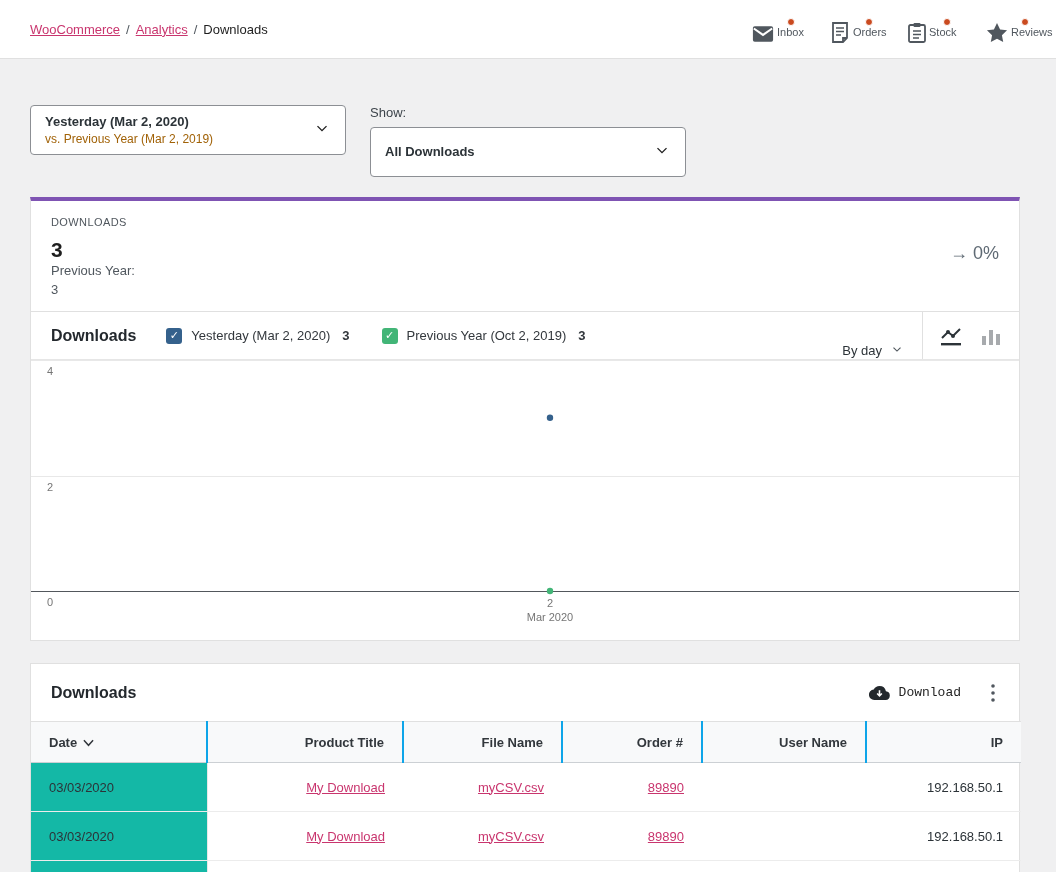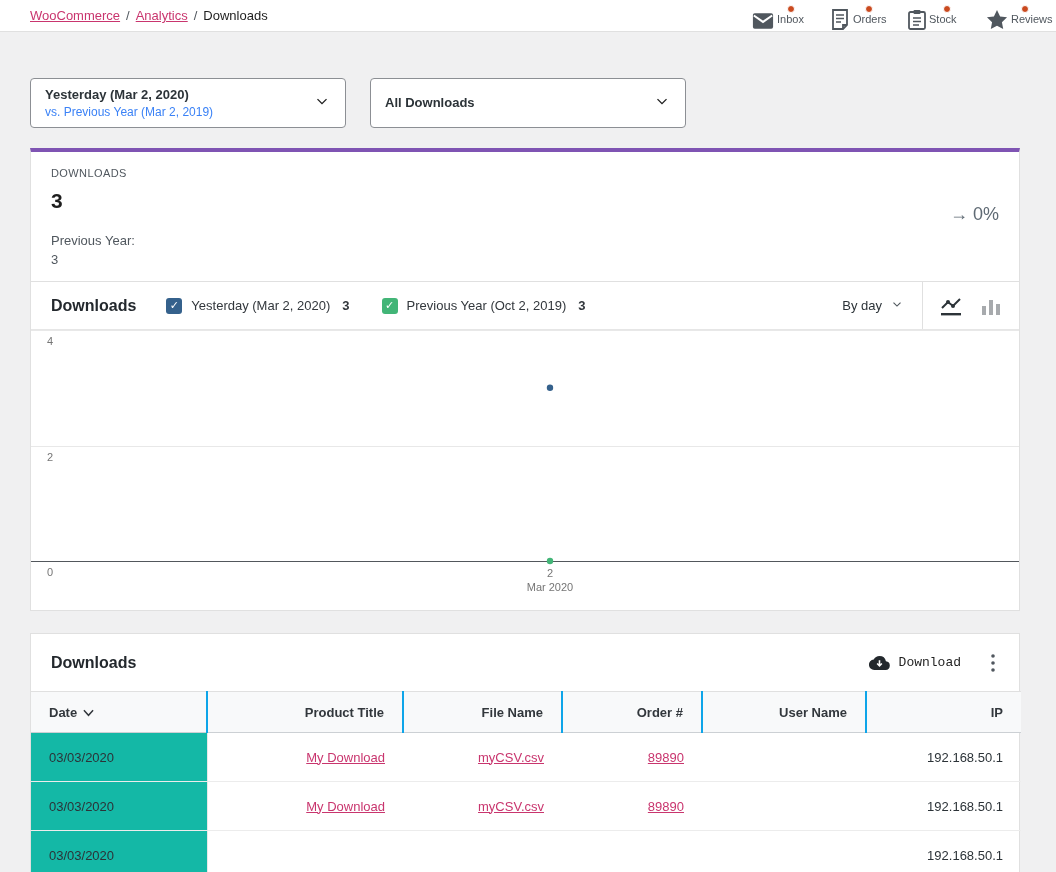--- a/index.html
+++ b/index.html
@@ -2,60 +2,60 @@
 <html style="--accent: #7f54b3; --link: #c9356e; --badge: #ca4a1f; --series-current: #35618c; --series-previous: #42b577;"><head>
 <meta charset="utf-8">
 <style>
   :root{
     --accent:#7f54b3; --link:#c9356e; --badge:#ca4a1f;
     --series-current:#35618c; --series-previous:#42b577;
   }
   *{margin:0;padding:0;box-sizing:border-box;}
   body{width:1056px;height:872px;overflow:hidden;background:#f0f0f1;
        font-family:"Liberation Sans",sans-serif;color:#2c3338;}
-  .topbar{height:32px;background:#fff;border-bottom:1px solid #e0e0e0;
+  .topbar{height:59px;background:#fff;border-bottom:1px solid #e0e0e0;
           display:flex;align-items:center;justify-content:space-between;
           padding:0 14px 0 30px;}
   .breadcrumb{font-size:13px;color:#50575e;display:flex;gap:6px;align-items:center;}
   .crumb-link{color:var(--link);text-decoration:underline;cursor:pointer;}
   .crumb-current{color:#1e1e1e;}
   .activity{display:flex;gap:22px;}
   .activity-item{display:flex;flex-direction:row;align-items:center;gap:3px;
                  width:56px;position:relative;cursor:pointer;padding-top:6px;}
   .activity-item .alabel{font-size:11px;color:#50575e;}
   .badge-dot{position:absolute;top:3px;right:13px;width:8px;height:8px;border-radius:50%;
              background:var(--badge);border:1.5px solid #fff;}
   .aicon{height:22px;display:flex;align-items:flex-end;}
 
   .filters{margin:46px 30px 0;display:flex;gap:24px;}
   .filter-label{font-size:13px;color:#3c434a;margin-bottom:7px;display:block;}
   .select{width:316px;height:50px;background:#fff;border:1px solid #8c8f94;border-radius:4px;
           display:flex;align-items:center;justify-content:space-between;padding:0 14px;cursor:pointer;}
   .sel-primary{font-size:13px;font-weight:bold;color:#2c3338;line-height:1.35;}
-  .sel-secondary{font-size:12px;color:#3b82f6;line-height:1.35;}
+  .sel-secondary{font-size:12px;color:#a16207;line-height:1.35;}
 
   .card{margin-left:30px;width:990px;background:#fff;border:1px solid #e0e0e0;}
   .chart-card{margin-top:20px;border-top:4px solid var(--accent);}
 
   .summary{padding:15px 20px 14px;display:flex;justify-content:space-between;}
   .metric-label{font-size:11px;letter-spacing:.4px;color:#50575e;}
   .metric-value{font-size:21px;font-weight:bold;color:#1e1e1e;margin-top:10px;}
-  .prev-label{font-size:13px;color:#50575e;margin-top:20px;}
+  .prev-label{font-size:13px;color:#50575e;margin-top:1px;}
   .prev-value{font-size:13px;color:#50575e;margin-top:4px;}
   .delta{font-size:18px;color:#5f6a74;align-self:center;margin-top:-6px;}
 
   .chart-header{border-top:1px solid #e0e0e0;height:48px;display:flex;align-items:center;padding-left:20px;}
   .chart-title{font-size:16px;font-weight:bold;color:#23282d;margin-right:30px;}
   .legend-item{display:flex;align-items:center;margin-right:32px;cursor:pointer;}
   .cb{width:16px;height:16px;border-radius:3px;color:#fff;display:flex;align-items:center;
       justify-content:center;font-size:11px;line-height:1;}
   .cb.current{background:var(--series-current);} .cb.previous{background:var(--series-previous);}
   .legend-label{font-size:13px;color:#32373c;margin-left:9px;}
   .legend-total{font-size:13px;font-weight:bold;color:#32373c;margin-left:12px;}
-  .chart-header-right{margin-left:auto;display:flex;align-items:center;height:100%;}
+  .chart-header-right{margin-left:auto;display:flex;align-items:flex-end;height:100%;}
   .interval{display:flex;align-items:center;gap:8px;padding:0 18px;font-size:13px;color:#2c3338;cursor:pointer;}
   .chart-type{border-left:1px solid #e0e0e0;height:100%;display:flex;align-items:center;padding:0 8px;}
   .type-btn{width:40px;height:100%;display:flex;align-items:center;justify-content:center;cursor:pointer;}
 
   .plot-wrap{border-top:1px solid #e6e6e6;}
   svg.plot{display:block;}
   svg text{font-family:"Liberation Sans",sans-serif;}
 
   .table-card{margin-top:22px;}
   .table-header{display:flex;justify-content:space-between;align-items:center;
@@ -140,20 +140,21 @@
         <div class="sel-secondary">vs. Previous Year (Mar 2, 2019)</div>
       </span>
       <span>
         <svg width="18" height="18" viewBox="0 0 24 24">
             <path d="M6 9.5l6 6 6-6" fill="none" stroke="#1e1e1e" stroke-width="1.8"></path>
           </svg>
       </span>
     </div>
   </div>
   <div>
+    <span class="filter-label">Show:</span>
     <div class="select">
       <span class="sel-primary">All Downloads</span>
       <span>
         <svg width="18" height="18" viewBox="0 0 24 24">
             <path d="M6 9.5l6 6 6-6" fill="none" stroke="#1e1e1e" stroke-width="1.8"></path>
           </svg>
       </span>
     </div>
   </div>
 </div>

